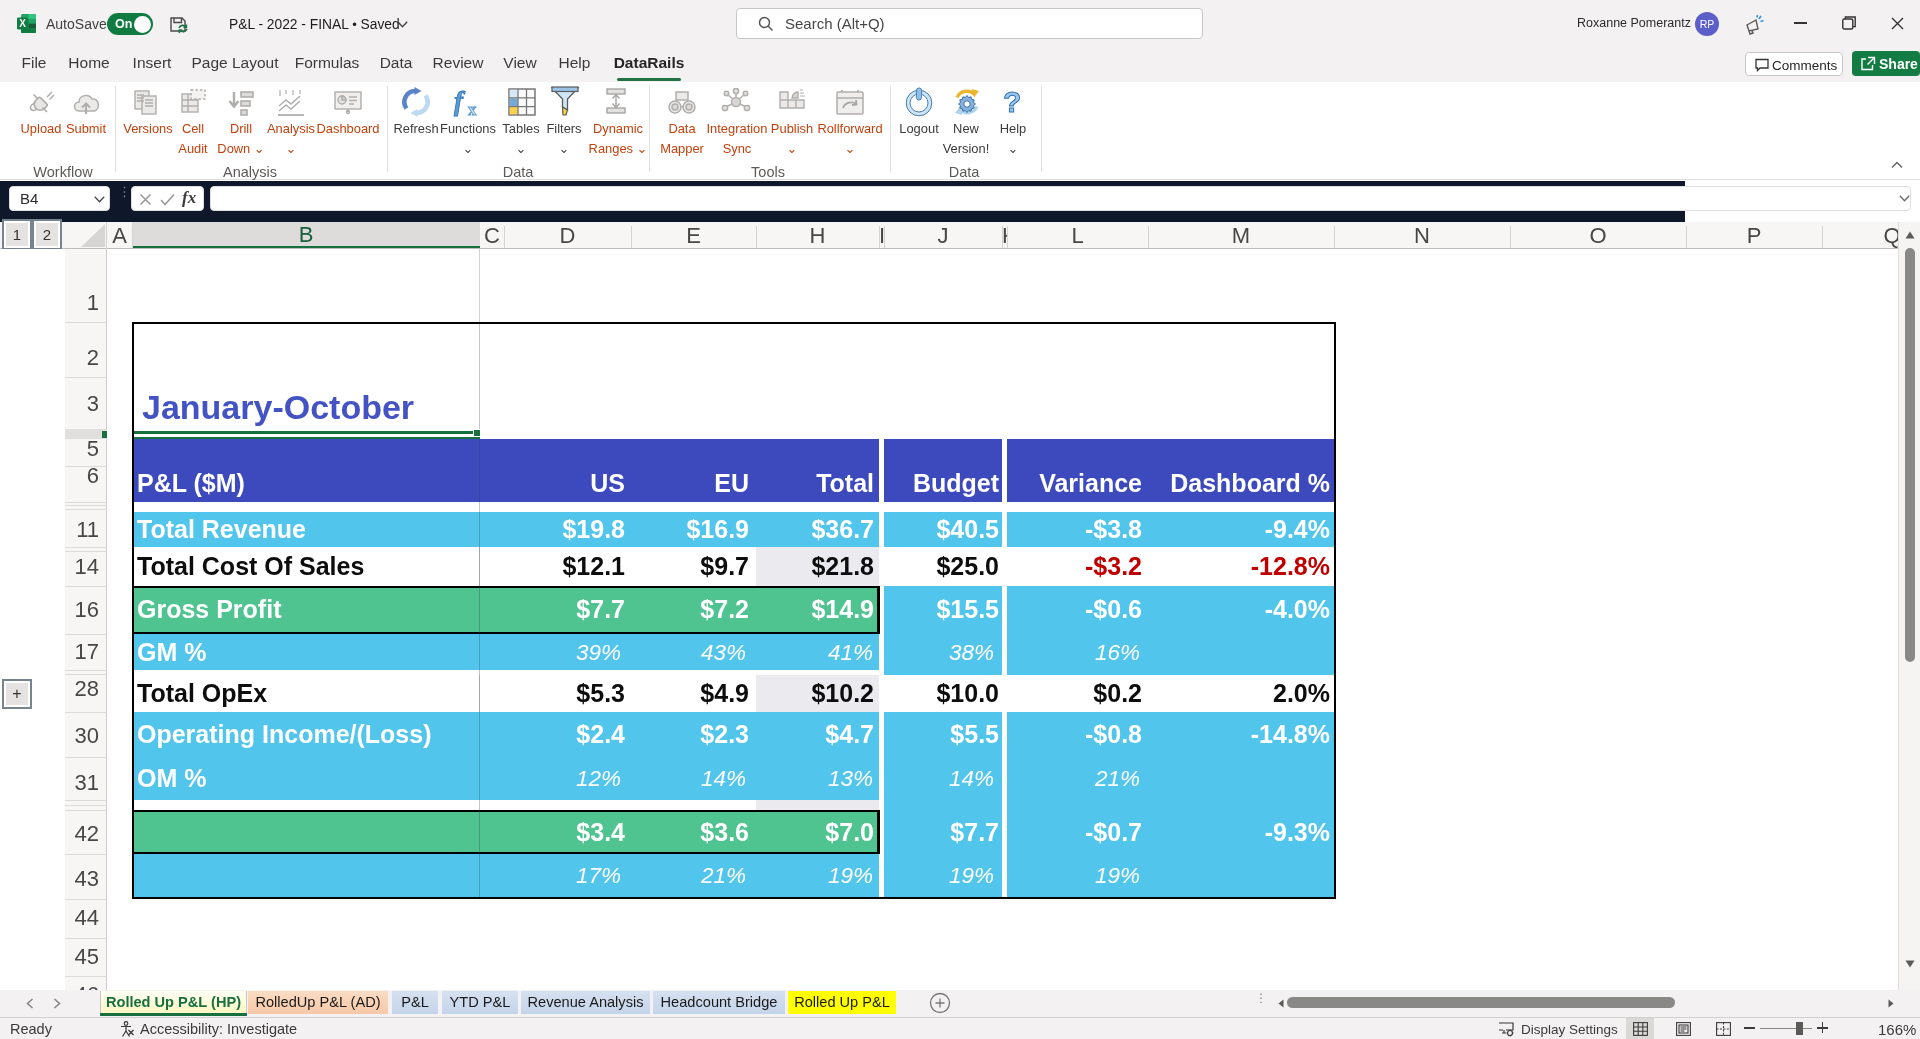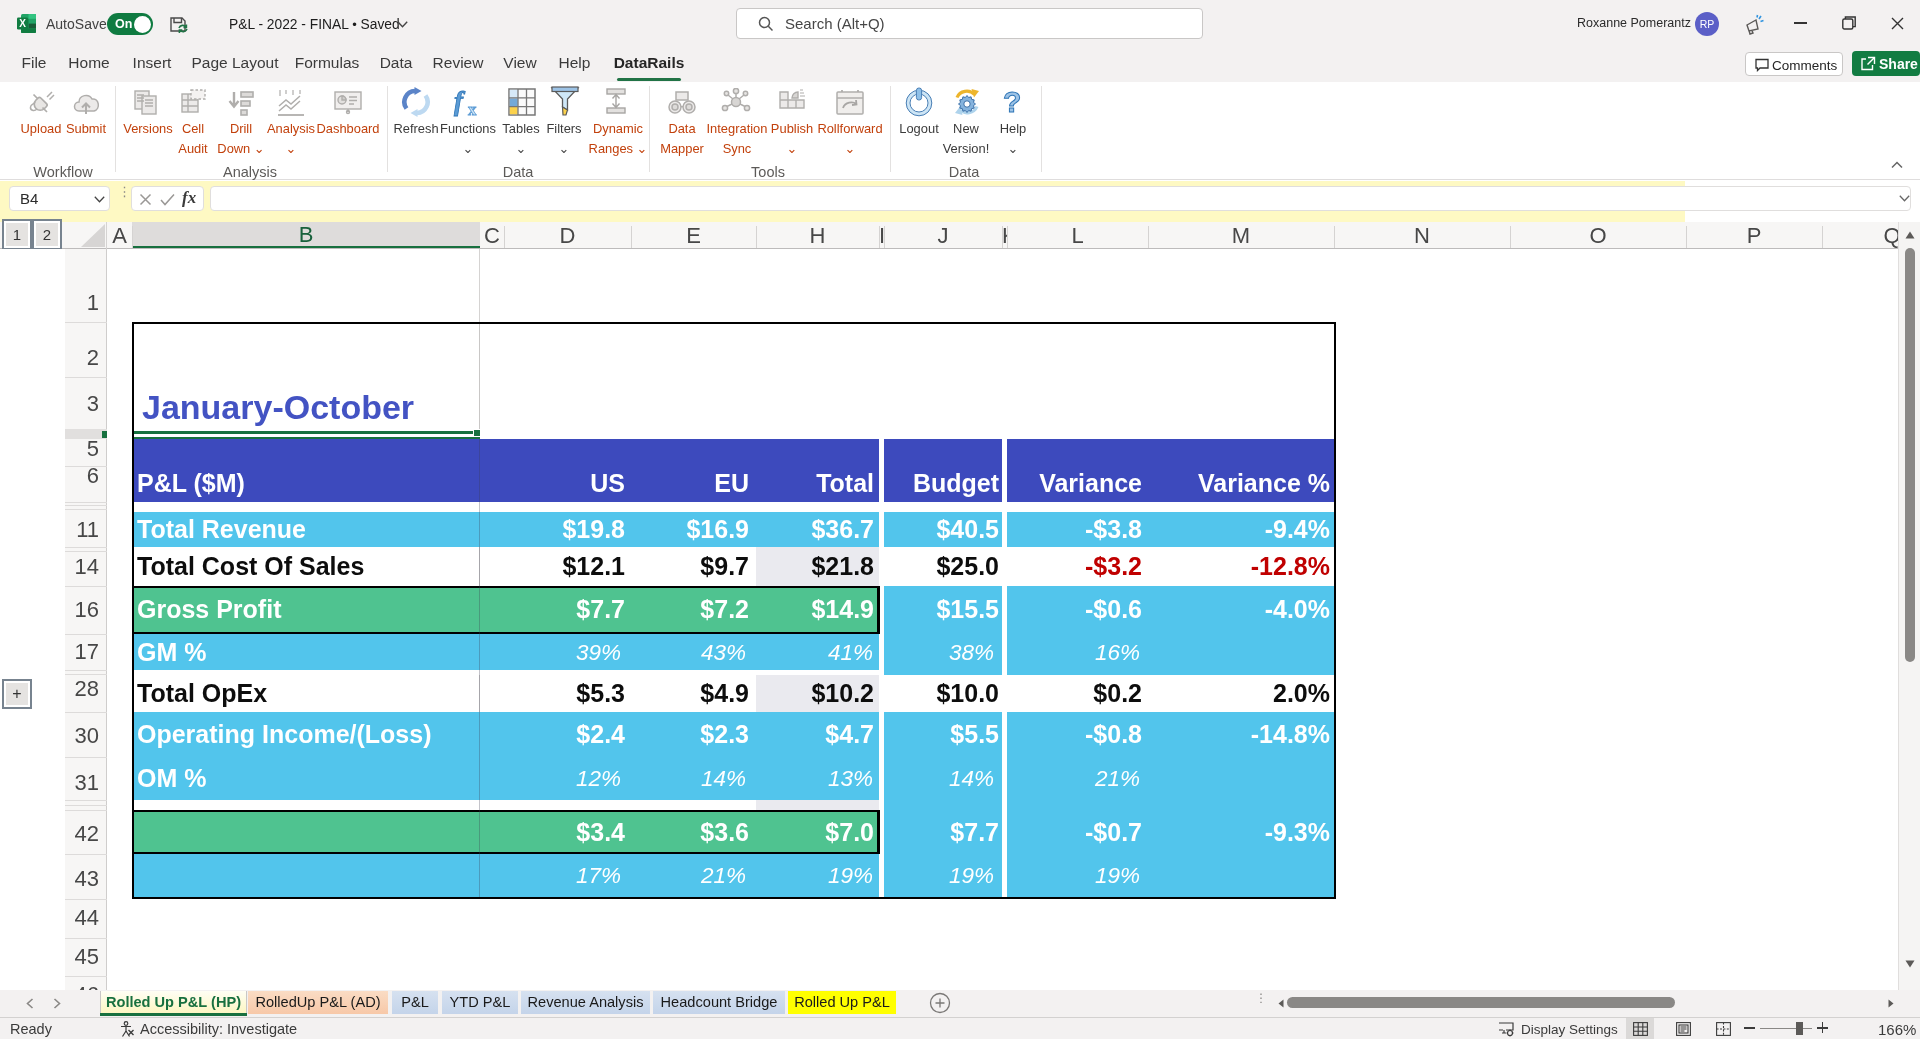--- a/index.html
+++ b/index.html
@@ -10,21 +10,21 @@
 
 #titlebar { position:absolute; left:0; top:0; width:1920px; height:48px; background:#f3f1f1; }
 #menurow { position:absolute; left:0; top:48px; width:1920px; height:34px; background:#f3f1f1; }
 .menuitem { position:absolute; top:0; height:30px; line-height:30px; font-size:15.5px; color:#3b3b3b; text-align:center; }
 #ribbon { position:absolute; left:0; top:82px; width:1920px; height:98px; background:#ffffff; border-bottom:1px solid #dfdddd; }
 .rsep { position:absolute; top:4px; height:86px; width:1px; background:#e3e1e0; }
 .rlabel { position:absolute; font-size:12.9px; color:#3b3b3b; text-align:center; line-height:19.5px; }
 .rlabel.dis { color:#c2410c; }
 .rgroup { position:absolute; top:82px; font-size:14.5px; color:#5c5a58; text-align:center; }
 
-#fbar { position:absolute; left:0; top:181px; width:1685px; height:41px; background:#fef9c3; }
+#fbar { position:absolute; left:0; top:181px; width:1685px; height:41px; background:#0f172a; }
 .fwhite { position:absolute; background:#ffffff; border:1px solid #e0dedd; border-radius:4px; }
 
 #colheads { position:absolute; left:0; top:222px; width:1920px; height:27px; background:#f7f6f5; border-bottom:1px solid #bdbbbb; }
 .colletter { position:absolute; top:0; height:26px; line-height:27px; text-align:center; font-size:22px; color:#474747; overflow:hidden; }
 .colsep { position:absolute; top:4px; height:22px; width:1px; background:#d5d3d2; }
 #sheet { position:absolute; left:0; top:249px; width:1898px; height:741px; background:#ffffff; overflow:hidden; }
 #rowheads { position:absolute; left:65px; top:0px; width:42px; height:741px; background:#f7f6f5; border-right:1px solid #cfcdcc; }
 .rowlabel { position:absolute; left:0; width:34px; text-align:right; font-size:22px; color:#474747; }
 .rowsep { position:absolute; left:0; width:42px; height:1px; background:#dddbda; }
 
@@ -396,21 +396,21 @@
     <div class="cell" style="left:132px;top:190px;width:747px;height:63px;background:#3d4abd"></div>
     <div class="cell" style="left:884px;top:190px;width:118px;height:63px;background:#3d4abd"></div>
     <div class="cell" style="left:1007px;top:190px;width:141px;height:63px;background:#3d4abd"></div>
     <div class="cell" style="left:1148px;top:190px;width:186px;height:63px;background:#3d4abd"></div>
     <div class="cell lab" style="left:137px;top:218px;width:340px;height:32px;line-height:32px">P&amp;L ($M)</div>
     <div class="cell val" style="left:504px;top:218px;width:121px;height:32px;line-height:32px">US</div>
     <div class="cell val" style="left:631px;top:218px;width:118px;height:32px;line-height:32px">EU</div>
     <div class="cell val" style="left:756px;top:218px;width:118px;height:32px;line-height:32px">Total</div>
     <div class="cell val" style="left:884px;top:218px;width:115px;height:32px;line-height:32px">Budget</div>
     <div class="cell val" style="left:1007px;top:218px;width:135px;height:32px;line-height:32px">Variance</div>
-    <div class="cell val" style="left:1148px;top:218px;width:182px;height:32px;line-height:32px">Variance %</div>
+    <div class="cell val" style="left:1148px;top:218px;width:182px;height:32px;line-height:32px">Dashboard %</div>
 
     <div class="cell" style="left:884px;top:337px;width:118px;height:89px;background:#52c5ec"></div>
     <div class="cell" style="left:1007px;top:337px;width:141px;height:89px;background:#52c5ec"></div>
     <div class="cell" style="left:1148px;top:337px;width:186px;height:89px;background:#52c5ec"></div>
     <div class="cell" style="left:884px;top:463px;width:118px;height:185px;background:#52c5ec"></div>
     <div class="cell" style="left:1007px;top:463px;width:141px;height:185px;background:#52c5ec"></div>
     <div class="cell" style="left:1148px;top:463px;width:186px;height:185px;background:#52c5ec"></div>
 
     <div class="cell" style="left:132px;top:263px;width:747px;height:35px;background:#52c5ec"></div>
     <div class="cell" style="left:884px;top:263px;width:118px;height:35px;background:#52c5ec"></div>

